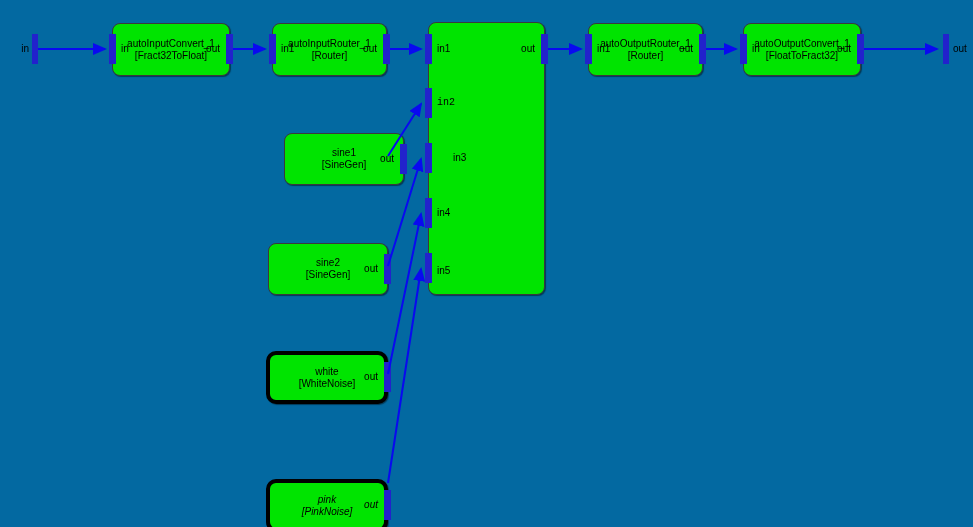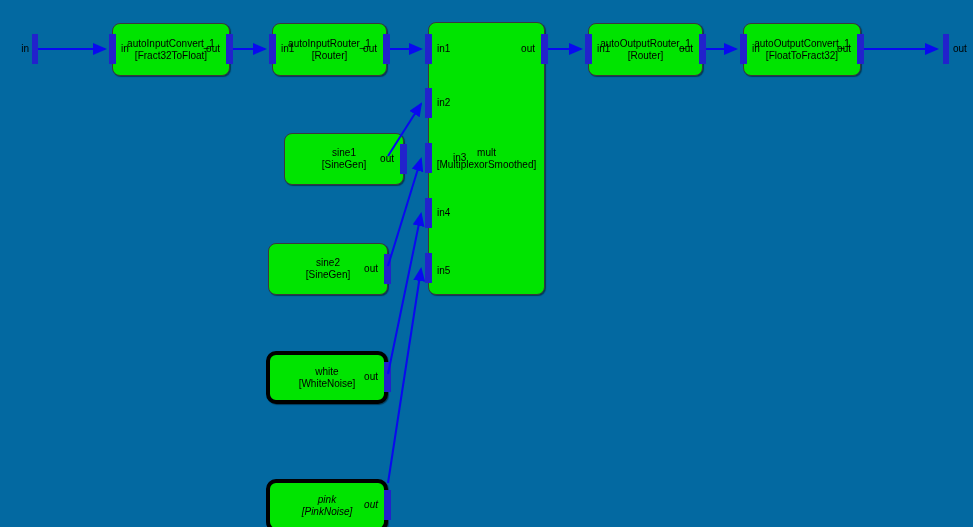--- a/index.html
+++ b/index.html
@@ -69,28 +69,24 @@
       <div class="btitle">
         <div>autoInputRouter_1</div>
         <div>[Router]</div>
       </div>
       <div class="pin" style="top: 10px; left: -4px;"></div>
       <span class="pinlabel" style="top: 19px; left: 8px;">in1</span>
       <div class="pin" style="top: 10px; right: -4px;"></div>
       <span class="pinlabel" style="top: 19px; right: 9px;">out</span>
     </div>
     <div class="block" style="left: 428px; top: 22px; width: 117px; height: 273px;">
-      <div class="btitle">
-        <div>mult</div>
-        <div>[MultiplexorSmoothed]</div>
-      </div>
       <div class="pin" style="top: 11px; left: -4px;"></div>
       <span class="pinlabel" style="top: 20px; left: 8px;">in1</span>
       <div class="pin" style="top: 65px; left: -4px;"></div>
-      <span class="pinlabel" style="top: 74px; left: 8px;">in2</span>
+      <span class="pinlabel" style="top: 74px; left: 8px; font-family: Liberation Mono, monospace;">in2</span>
       <div class="pin" style="top: 120px; left: -4px;"></div>
       <span class="pinlabel" style="top: 129px; left: 24px;">in3</span>
       <div class="pin" style="top: 175px; left: -4px;"></div>
       <span class="pinlabel" style="top: 184px; left: 8px;">in4</span>
       <div class="pin" style="top: 230px; left: -4px;"></div>
       <span class="pinlabel" style="top: 242px; left: 8px;">in5</span>
       <div class="pin" style="top: 11px; right: -4px;"></div>
       <span class="pinlabel" style="top: 20px; right: 9px;">out</span>
     </div>
     <div class="block" style="left: 588px; top: 23px; width: 115px; height: 53px; justify-content: center;">

